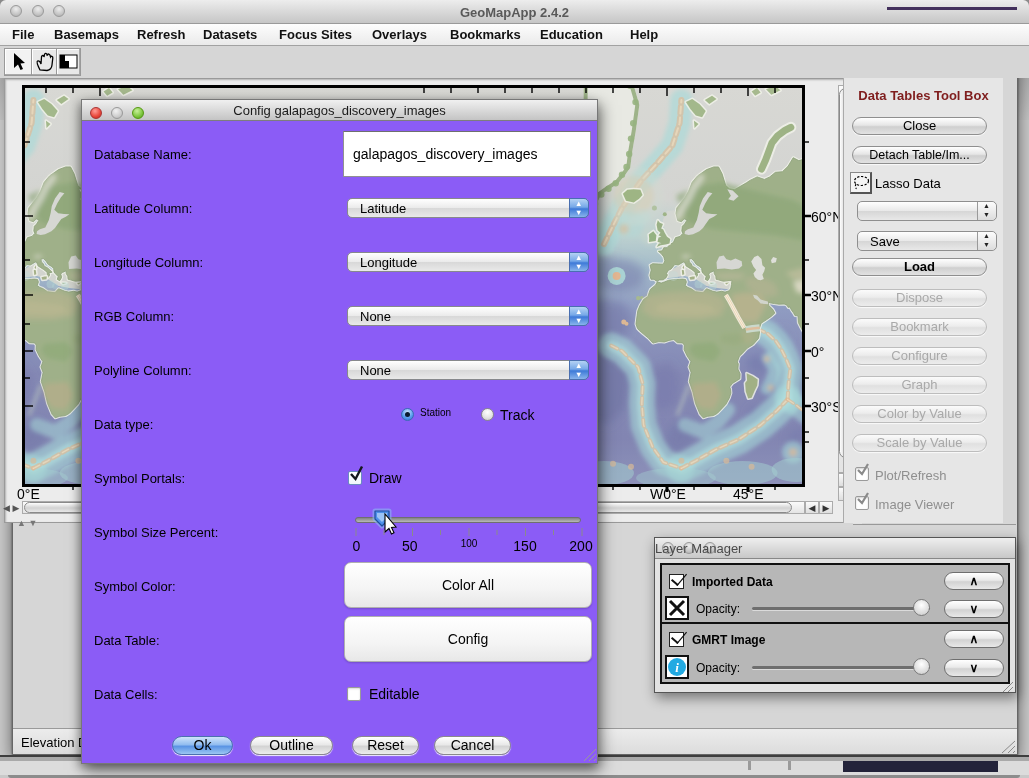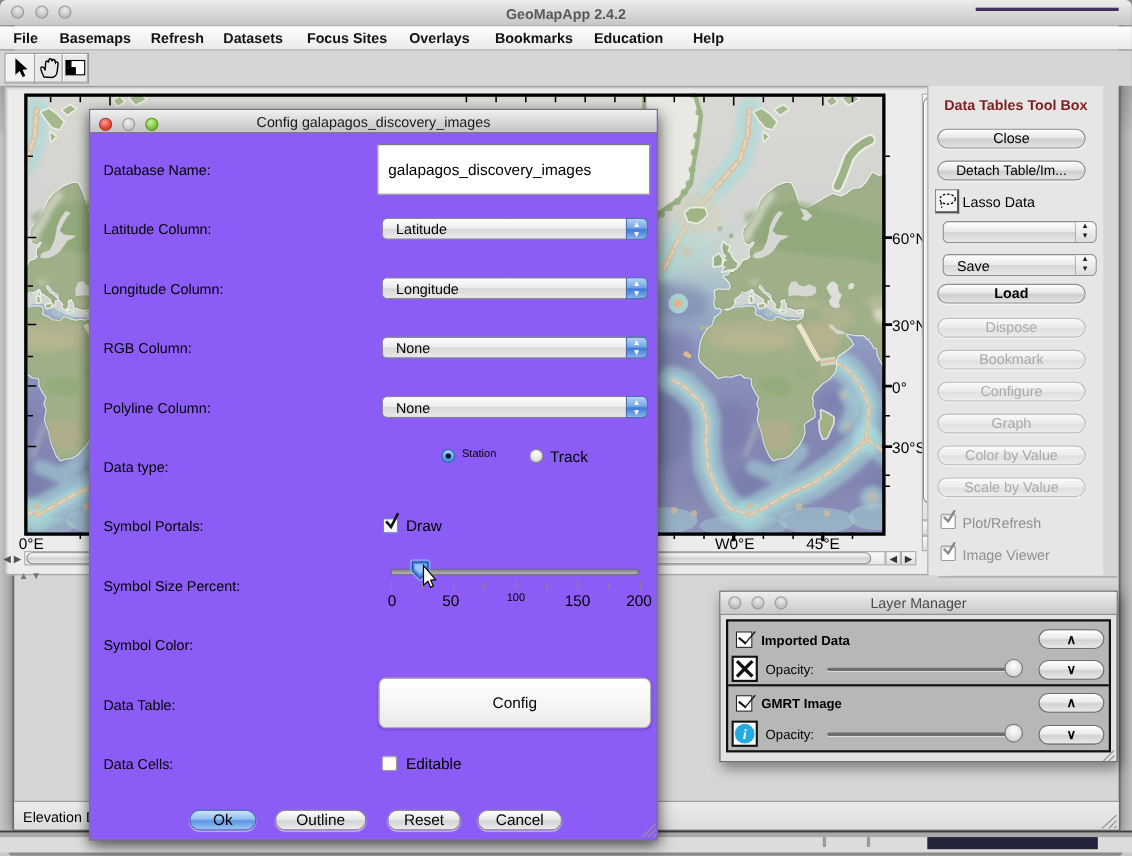--- a/index.html
+++ b/index.html
@@ -86,21 +86,21 @@
 .bluecombo .cap { position:absolute; right:-1px; top:-1px; width:20px; height:20px;
   border-radius:0 5px 5px 0; border:1px solid #4a6fb0;
   background:linear-gradient(#b4d2f4,#76a8e8 45%,#3e7ad8 55%,#88b4ec); }
 .bluecombo .cap:before { content:"▲"; position:absolute; left:5px; top:0px; font-size:7.5px; color:#fff; }
 .bluecombo .cap:after { content:"▼"; position:absolute; left:5px; top:9px; font-size:7.5px; color:#fff; }
 
 #lm { position:absolute; left:654px; top:537px; width:362px; height:156px;
   background:#e2e2e2; border:1px solid #555; box-shadow:2px 5px 12px rgba(0,0,0,0.45); }
 #lmtitle { position:absolute; left:0; top:0; width:100%; height:21px;
   background:linear-gradient(#efefef,#d9d9d9 55%,#c8c8c8); border-bottom:1px solid #888; }
-#lmtitle .t { position:absolute; width:100%; text-align:center; top:3px; font-size:13px; color:#4a4a4a; }
+#lmtitle .t { position:absolute; width:100%; top:3px; font-size:13px; color:#4a4a4a; }
 #lmbody { position:absolute; left:5px; top:25px; width:350px; height:121px; background:#b7b7b7;
   border:2px solid #111; }
 .lmbtn { position:absolute; left:287px; width:60px; height:18px; border-radius:9px;
   background:linear-gradient(#ffffff,#eaeaea 45%,#d2d2d2 55%,#e8e8e8);
   border:1px solid #6f6f6f; font-size:12px; font-weight:bold; color:#000;
   text-align:center; line-height:17px; }
 .lmcheck { position:absolute; width:15px; height:15px; background:#fff; border:1.5px solid #222; }
 .lmcheck:after { content:""; position:absolute; left:2px; top:-5px; width:12px; height:13px;
   border-right:2.5px solid #111; border-bottom:2.5px solid #111; transform:rotate(40deg) scale(0.6,1); }
 .lmslider { position:absolute; height:3px; background:#6e6e6e; border-radius:2px;
@@ -574,20 +574,21 @@
         <line x1="198.5" y1="2" x2="198.5" y2="7"></line>
         <line x1="227" y1="0" x2="227" y2="8"></line>
     </g>
   </svg>
   <div class="abs" style="left:269px;top:438px;width:11px;text-align:center;font-size:14px">0</div>
   <div class="abs" style="left:320px;top:438px;width:22px;text-align:left;font-size:14px">50</div>
   <div class="abs" style="left:372px;top:438px;width:30px;text-align:center;font-size:10px">100</div>
   <div class="abs" style="left:428px;top:438px;width:30px;text-align:center;font-size:14px">150</div>
   <div class="abs" style="left:484px;top:438px;width:30px;text-align:center;font-size:14px">200</div>
   <div class="dlabel" style="top:479px">Symbol Color:</div>
+  <div class="bigbtn" style="top:462px;line-height:45px">Color All</div>
   <div class="dlabel" style="top:533px">Data Table:</div>
   <div class="bigbtn" style="top:516px;line-height:45px">Config</div>
   <div class="dlabel" style="top:587px">Data Cells:</div>
   <div class="abs" style="left:265px;top:587px;width:14px;height:14px;background:#fff;border:1px solid #9a9a9a;border-radius:2px;box-shadow:inset 0 1px 2px rgba(0,0,0,0.15)"></div>
   <div class="abs" style="left:287px;top:586px;font-size:14px">Editable</div>
   <div class="pillbtn" style="left:90px;top:636px;width:61px;background:linear-gradient(#cfe4fa,#92bdf0 45%,#5a94e4 55%,#9cc6f2);border-color:#4a71ae">Ok</div>
   <div class="pillbtn" style="left:168px;top:636px;width:83px">Outline</div>
   <div class="pillbtn" style="left:270px;top:636px;width:67px">Reset</div>
   <div class="pillbtn" style="left:352px;top:636px;width:77px">Cancel</div>
   <svg class="abs" style="left:501px;top:648px" width="14" height="14" viewBox="0 0 14 14">

